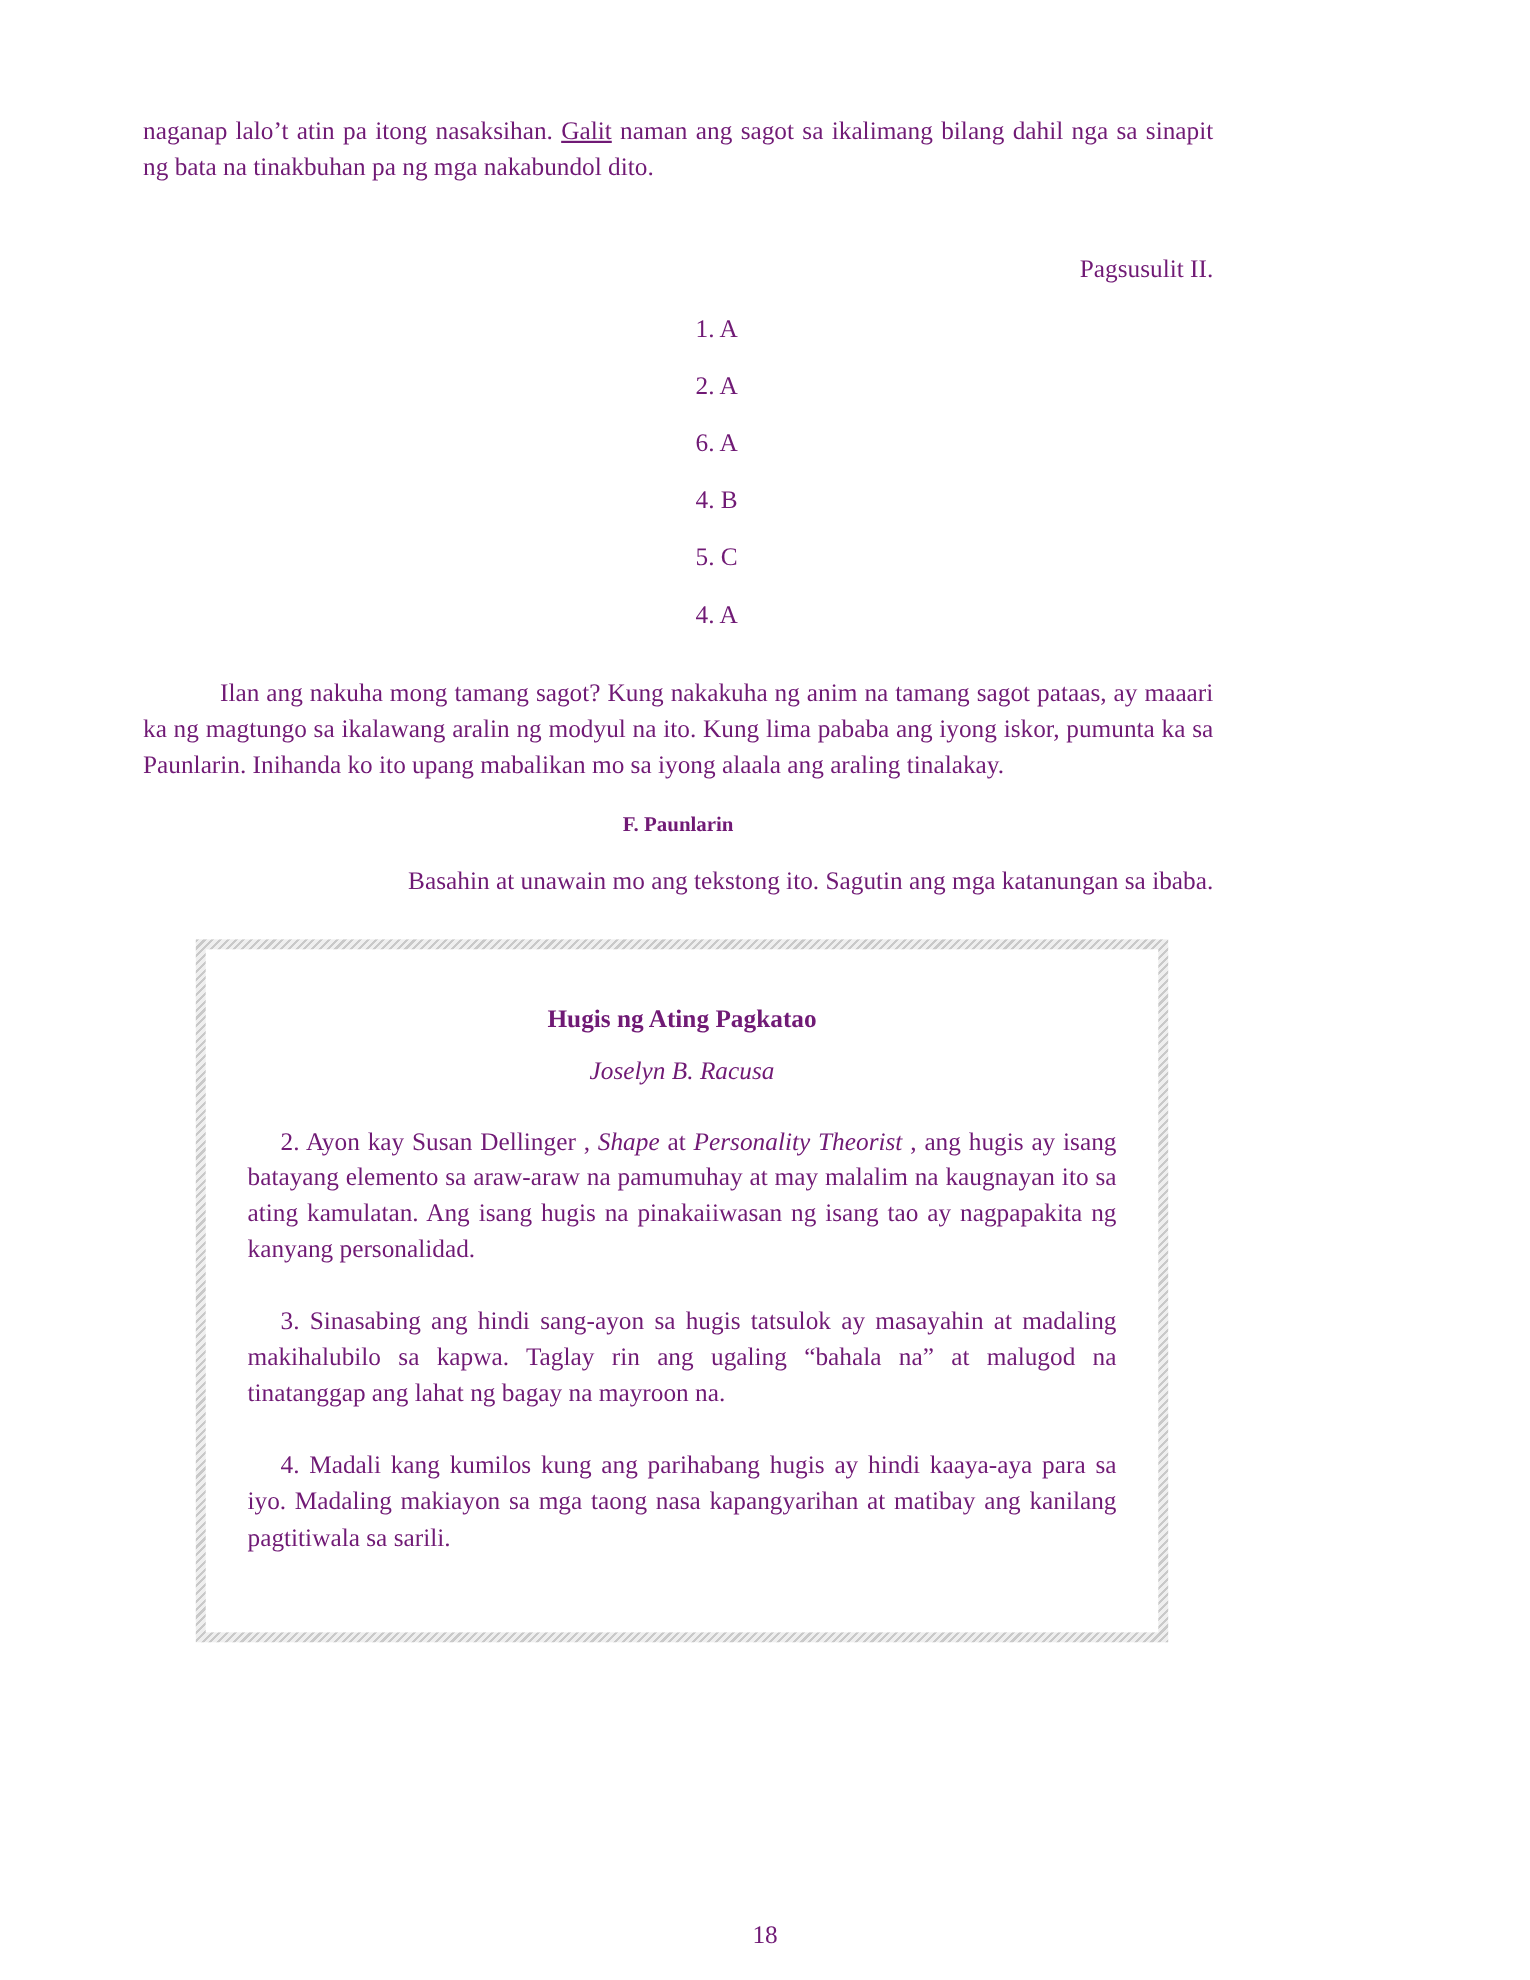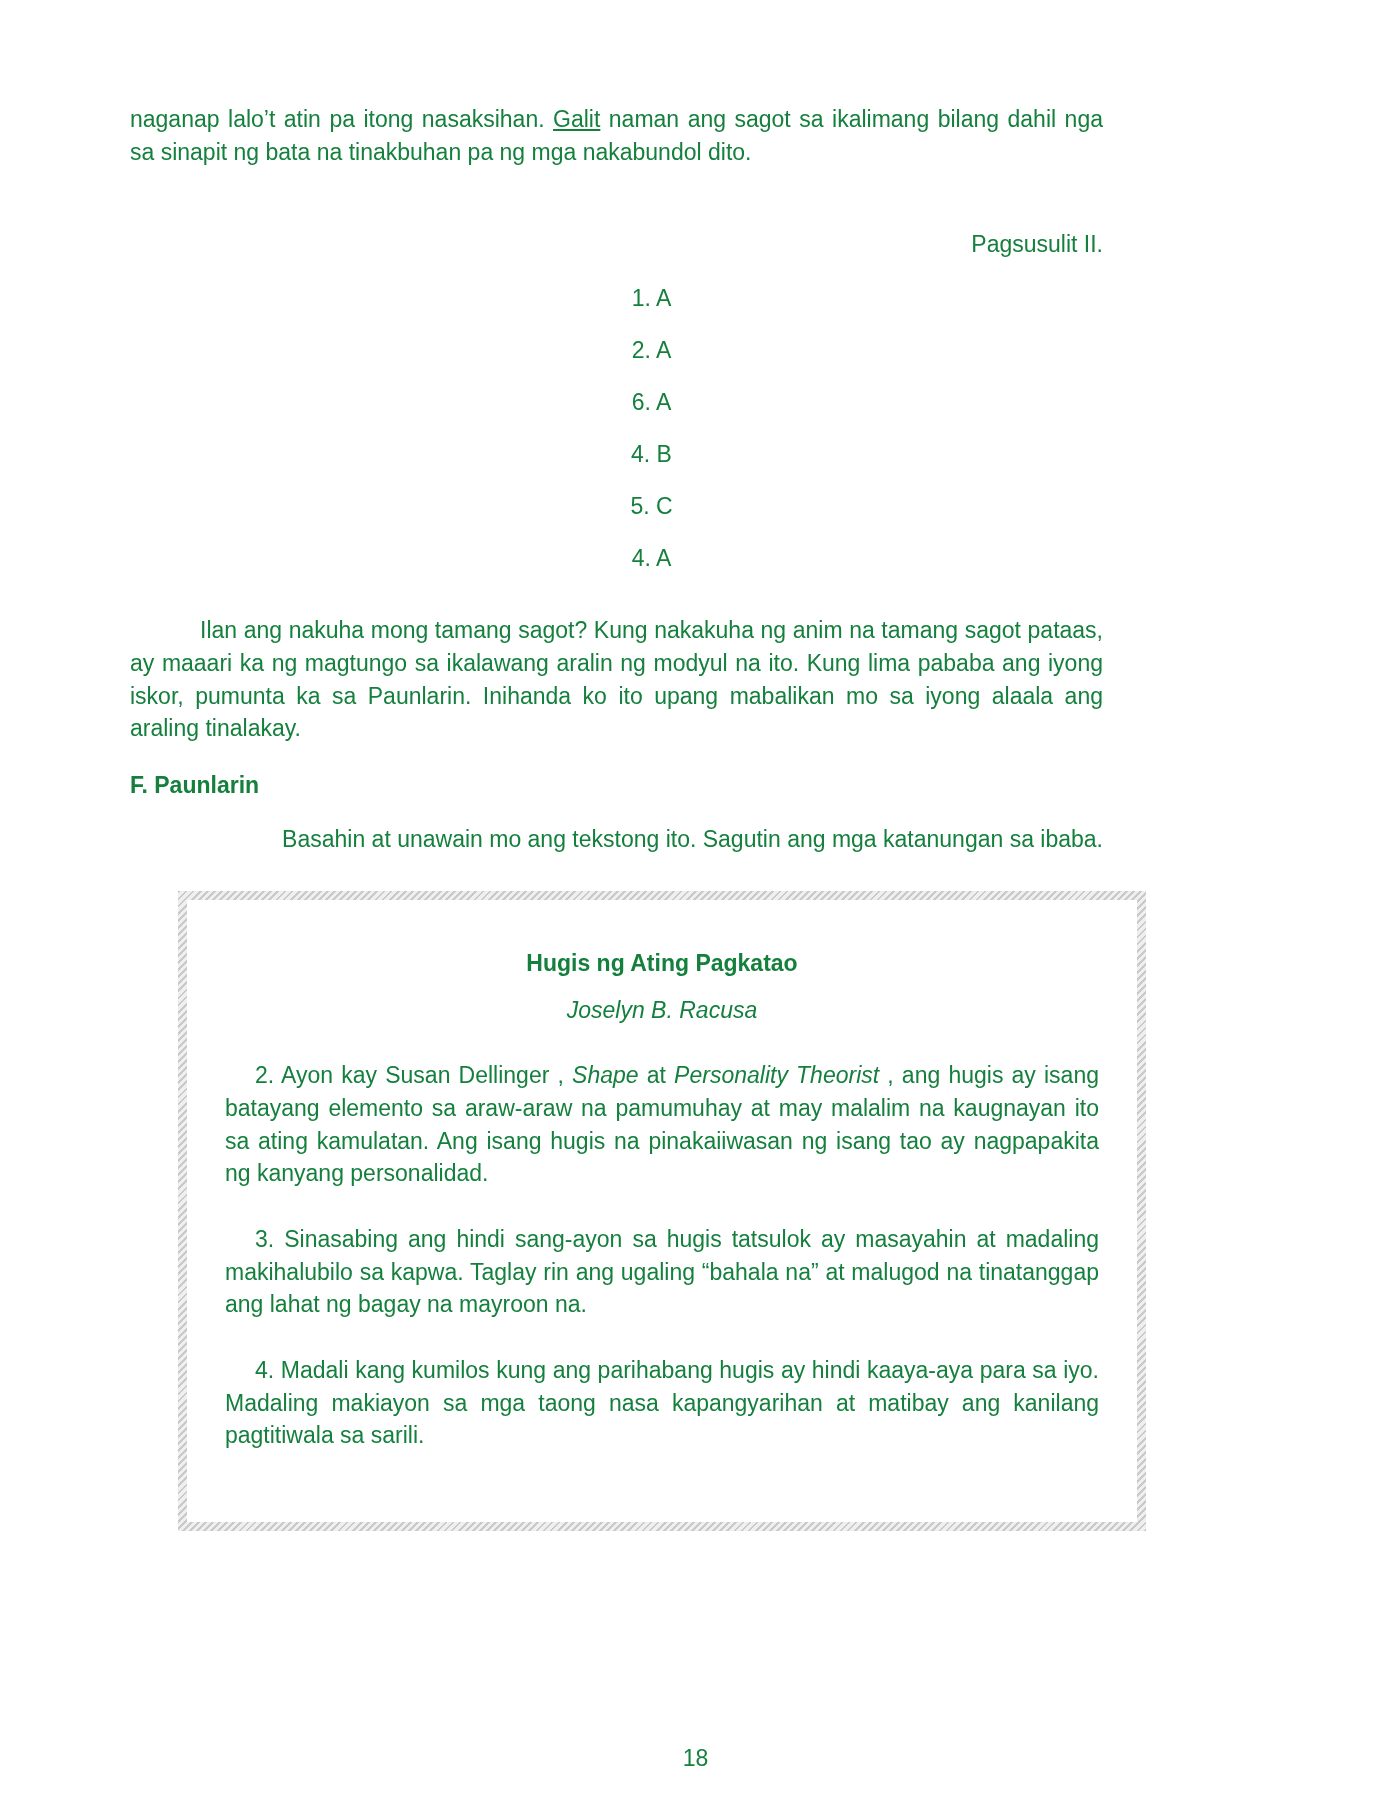--- a/index.html
+++ b/index.html
@@ -2,51 +2,52 @@
 <html><head>
 <meta charset="utf-8">
 <style>
   * { box-sizing: border-box; }
   html, body { margin: 0; padding: 0; background: #ffffff; }
   .page {
     position: relative;
     width: 1391px;
     height: 1800px;
     background: #ffffff;
-    font-family: Liberation Sans, sans-serif;
-    color: #15803d;
+    font-family: Liberation Serif, serif;
+    color: #701a75;
     font-size: 23px;
     overflow: hidden;
     border-radius: 14px;
   }
   .content {
     padding: 103px 288px 0 130px;
   }
   .para { margin: 0; line-height: 1.42; text-align: right; }
   .justify { text-align: justify; }
   .underline { text-decoration: underline; }
 
   .quiz-title { margin: 62px 0 0 145px; line-height: 1.3; }
 
   .answers { margin: 16px 0 0 70px; text-align: center; }
   .answers p { margin: 0 0 18px 0; line-height: 1.0; padding-top: 11px; }
 
   .score-para { margin-top: 44px; text-indent: 70px; }
 
   .section-heading {
-    font-size: 23px;
+    font-size: 19px;
     font-weight: bold;
     margin: 26px 0 0 0;
     line-height: 1.3;
+    text-align: center;
   }
   .instruction { margin-top: 22px; }
 
   .box-outer {
     margin: 36px 0 0 48px;
-    width: 968px;
+    width: 884px;
     padding: 9px;
     background: repeating-linear-gradient(135deg, #c9c9c9 0px, #c9c9c9 2px, #efefef 2px, #efefef 5px);
   }
   .box-inner {
     background: #ffffff;
     padding: 48px 38px 70px 38px;
   }
   .box-title { margin: 0; text-align: center; font-weight: bold; line-height: 1.35; }
   .box-author, .box-source { margin: 16px; text-align: center; font-style: italic; line-height: 1.35; }
 

